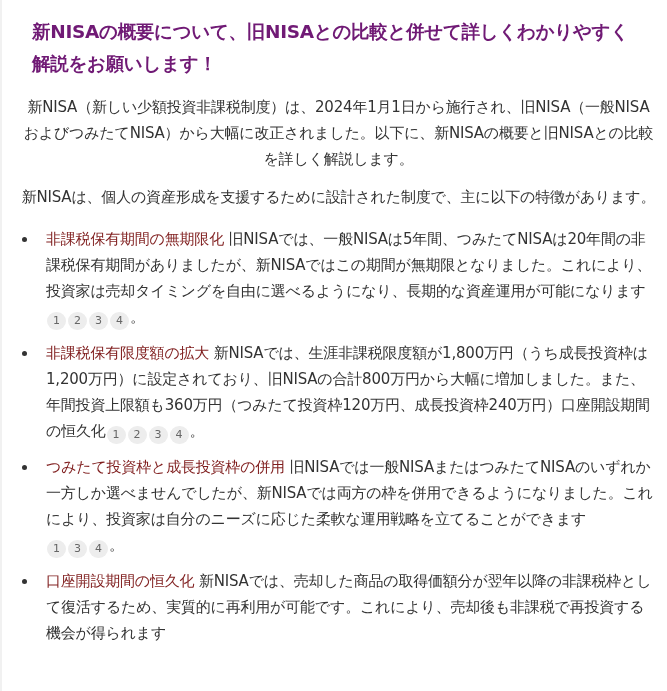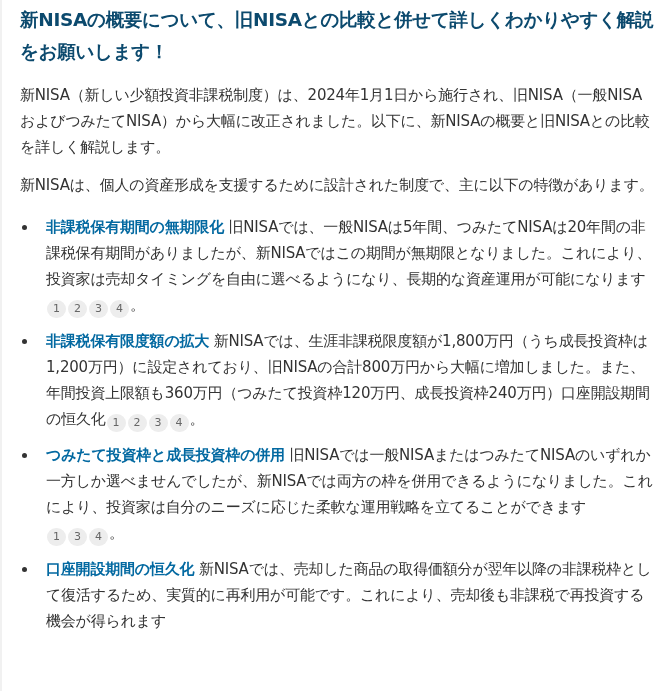--- a/index.html
+++ b/index.html
@@ -16,33 +16,34 @@
   }
   .answer {
     position: relative;
     width: 667px;
     height: 691px;
     box-sizing: border-box;
     border-left: 2px solid #f1f1f1;
     padding: 4px 10px 0 18px;
   }
   .title {
-    margin: 0;
+    margin: 12px;
     font-size: 18.5px;
     font-weight: bold;
-    color: #0c4a6e;
+    color: #701a75;
     line-height: 32px;
     letter-spacing: -0.3px;
   }
   .para {
     margin: 14px 0 0 0;
     font-size: 15px;
     line-height: 26px;
     color: #333333;
     letter-spacing: -0.2px;
+    text-align: center;
   }
   .para + .para { margin-top: 12px; }
   ul.features {
     list-style: none;
     margin: 16px 0 0 0;
     padding: 0;
   }
   ul.features li {
     position: relative;
     padding-left: 26px;
@@ -55,22 +56,22 @@
   .bullet {
     position: absolute;
     left: 2px;
     top: 11px;
     width: 5px;
     height: 5px;
     border-radius: 50%;
     background: #333333;
   }
   .feature-heading {
-    font-weight: bold;
-    color: #0369a1;
+    font-weight: normal;
+    color: #7f1d1d;
   }
   .cite {
     display: inline-block;
     min-width: 17px;
     height: 18px;
     line-height: 18px;
     padding: 0 1px;
     margin: 0 1px;
     border-radius: 9px;
     background: #ededed;

